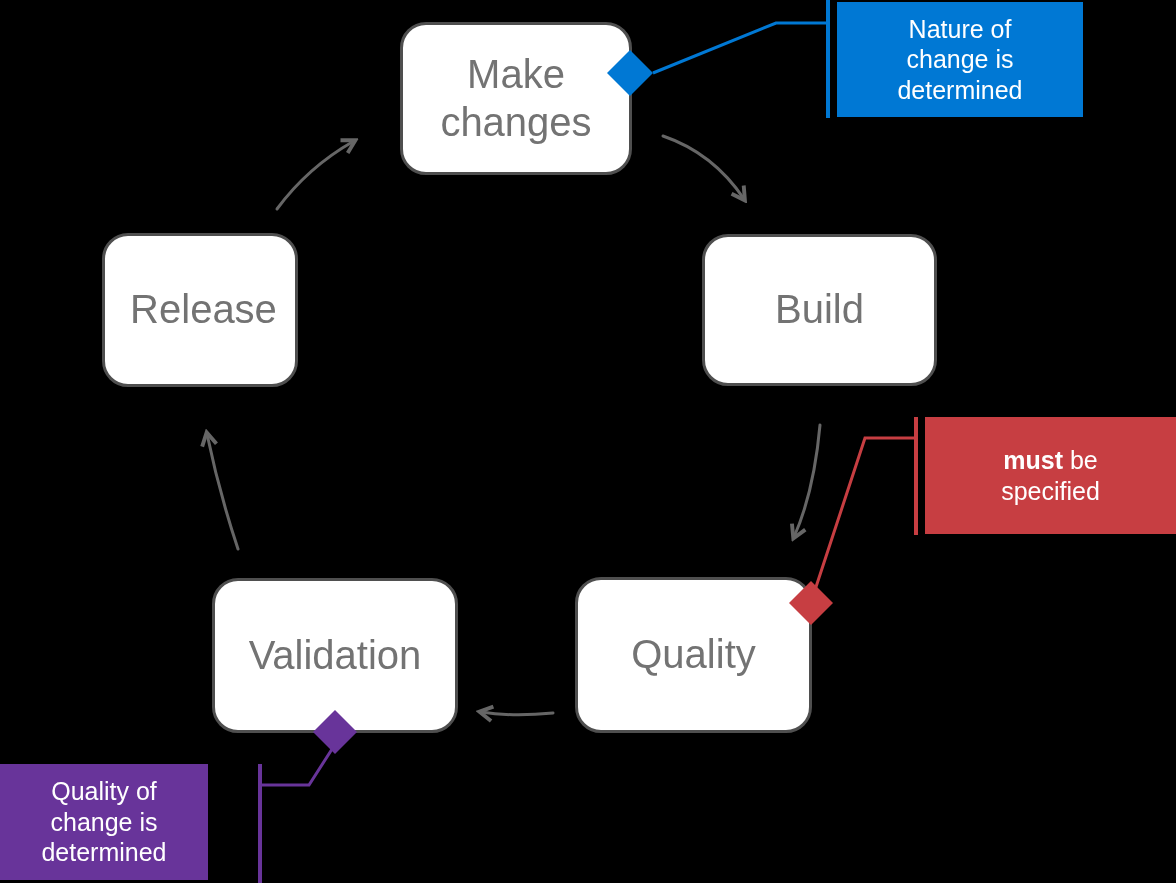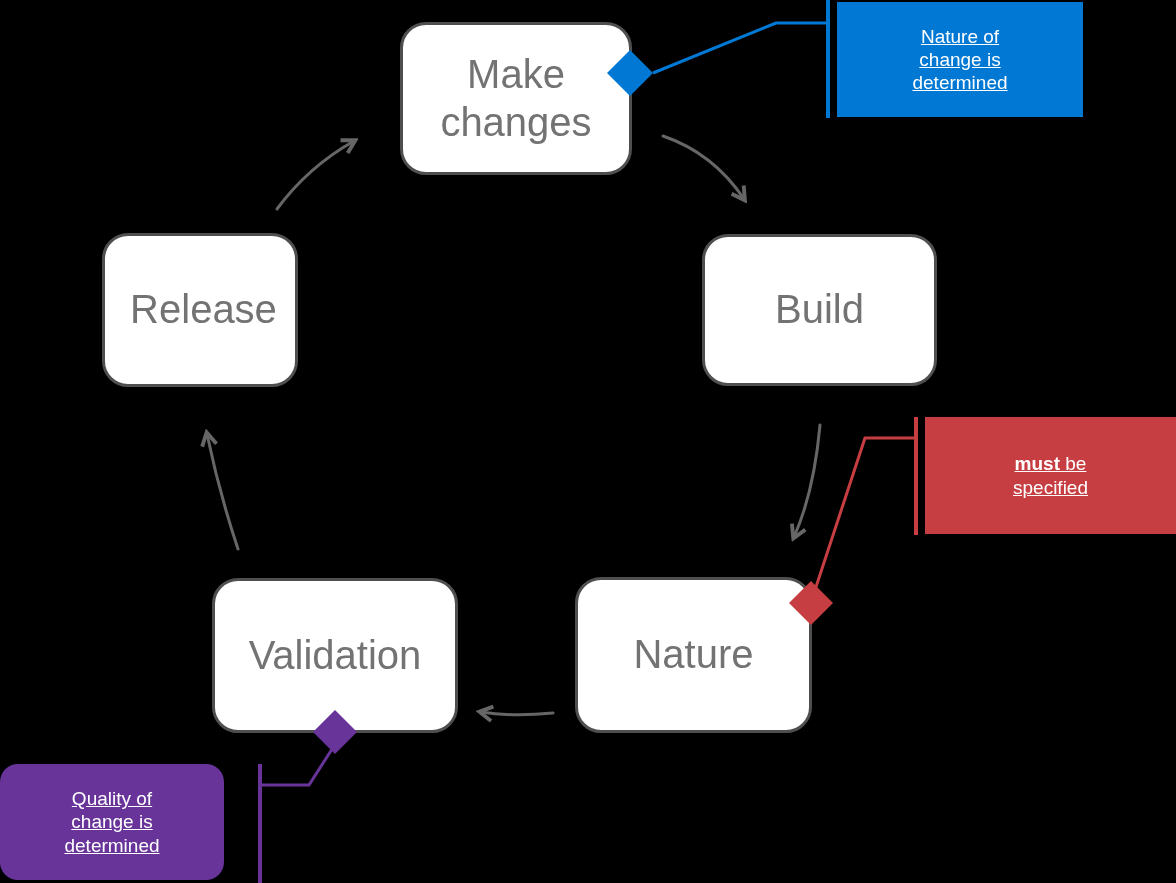--- a/index.html
+++ b/index.html
@@ -13,43 +13,43 @@
     border:3px solid #4f4f4f; border-radius:26px;
     display:flex; align-items:center; justify-content:center;
     text-align:center; color:#737373;
     font-size:40px; line-height:1.18;
     box-sizing:border-box;
   }
   .callout {
     position:absolute;
     display:flex; flex-direction:column;
     align-items:center; justify-content:center;
-    color:#ffffff; font-size:19px; line-height:1.22;
-    text-align:center; box-sizing:border-box;text-decoration:underline;
+    color:#ffffff; font-size:25px; line-height:1.22;
+    text-align:center; box-sizing:border-box;
   }
   .overlay { position:absolute; left:0; top:0; pointer-events:none; }
   .flow { fill:none; stroke-width:3; stroke-linecap:round; }
   .leader { fill:none; stroke-width:3; }
   .bracket { stroke-width:4; }
 </style>
 </head>
 <body>
 
 <div class="canvas">
 
   <div class="node" style="left:400px; top:22px; width:232px; height:153px;">
     <span>Make changes</span>
   </div>
 
   <div class="node" style="left:702px; top:234px; width:235px; height:152px;">
     <span>Build</span>
   </div>
 
   <div class="node" style="left:575px; top:577px; width:237px; height:156px;">
-    <span>Nature</span>
+    <span>Quality</span>
   </div>
 
   <div class="node" style="left:212px; top:578px; width:246px; height:155px;">
     <span>Validation</span>
   </div>
 
   <div class="node" style="left:102px; top:233px; width:196px; height:154px;padding-left:7px;">
     <span>Release</span>
   </div>
 
@@ -57,21 +57,21 @@
     <div>Nature of</div>
     <div>change is</div>
     <div>determined</div>
   </div>
 
   <div class="callout" style="left: 925px; top: 417px; width: 251px; height: 117px; background-color: rgb(199, 62, 66);">
     <div><b>must</b><span> be</span></div>
     <div>specified</div>
   </div>
 
-  <div class="callout" style="left: 0px; top: 764px; width: 224px; height: 116px; background-color: rgb(104, 52, 154); border-radius: 18px;">
+  <div class="callout" style="left: 0px; top: 764px; width: 208px; height: 116px; background-color: rgb(104, 52, 154);">
     <div>Quality of</div>
     <div>change is</div>
     <div>determined</div>
   </div>
 
   <svg class="overlay" width="1176" height="883">
     <defs>
       <marker id="arrowhead" viewBox="0 0 12 12" refX="9" refY="6" markerWidth="6.5" markerHeight="6.5" orient="auto">
         <path d="M2,1.5 L10,6 L2,10.5" fill="none" stroke-width="2.4" stroke="#666666"></path>
       </marker>

